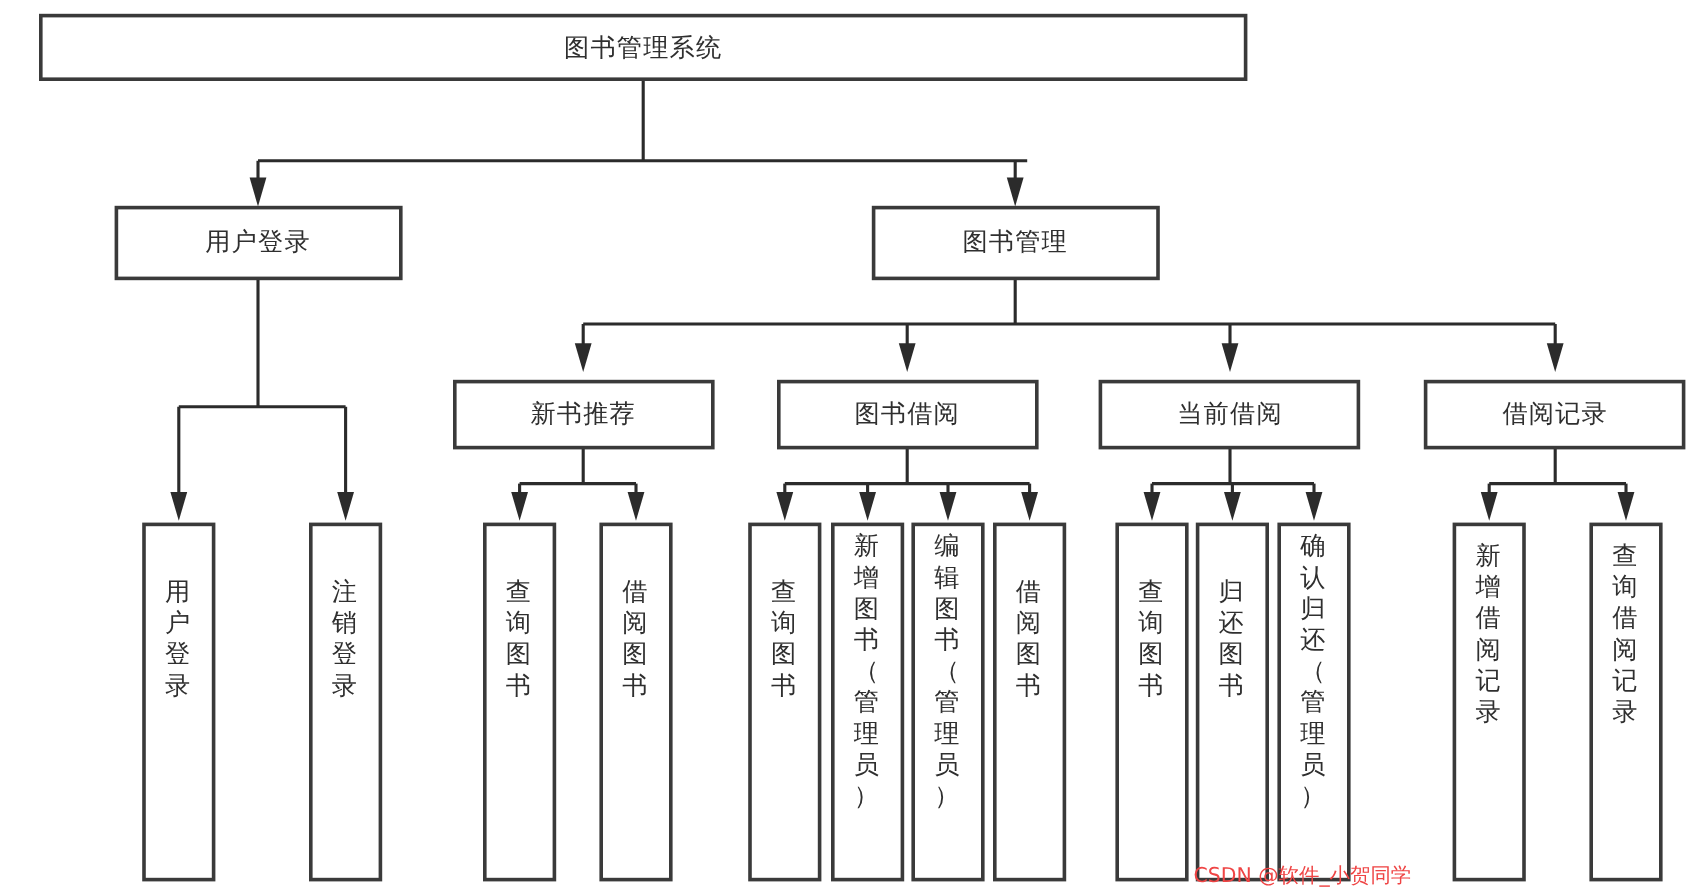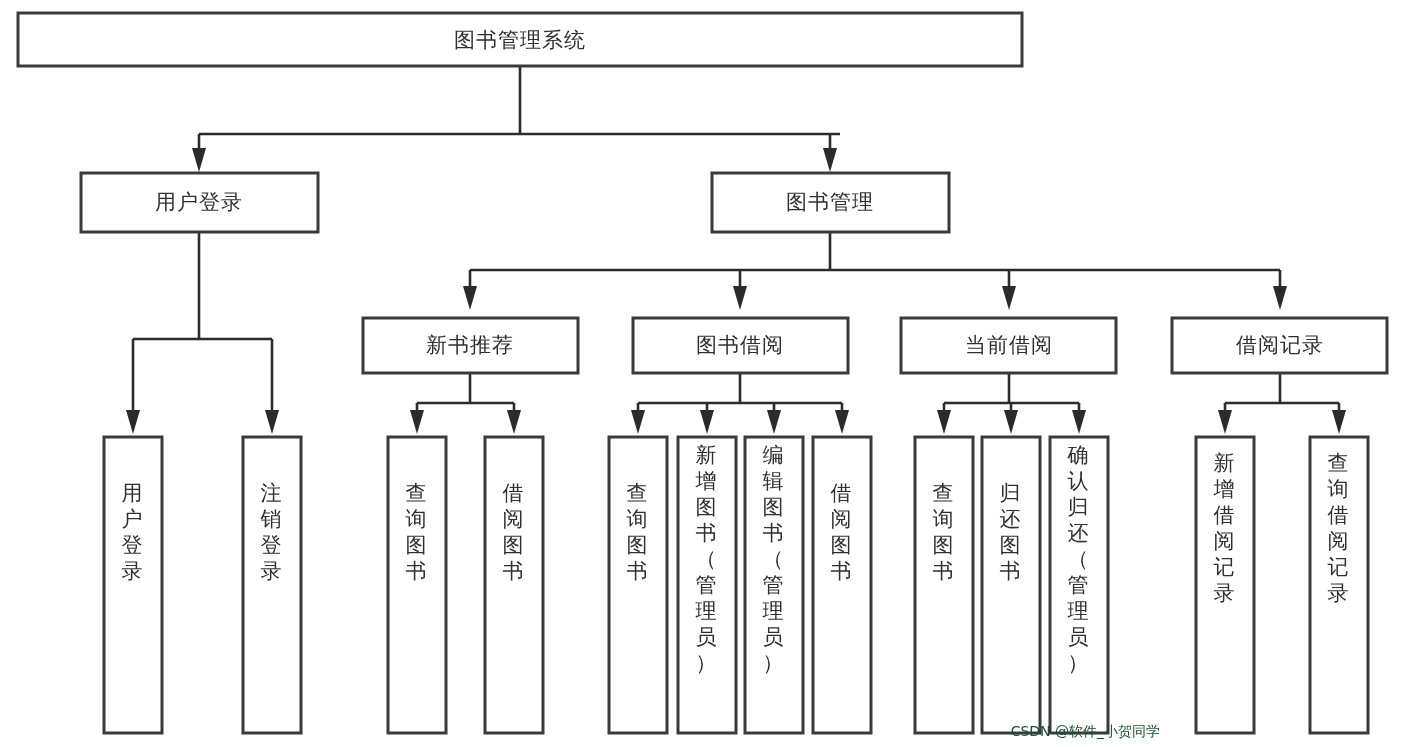--- a/index.html
+++ b/index.html
@@ -9,21 +9,21 @@
   }
   body {
     width: 1405px;
     height: 747px;
     font-family: "DejaVu Sans", "Liberation Sans", sans-serif;
     overflow: hidden;
     position: relative;
   }
   #diagram-root {
     position: absolute;
-    left: 0;
+    left: 16px;
     top: 0;
     width: 1174px;
     height: 747px;
   }
   svg.diagram {
     display: block;
     width: 1405px;
     height: 747px;
   }
   .node-box {
@@ -53,22 +53,22 @@
   }
   .arrow-head {
     fill: #2b2b2b;
     stroke: none;
   }
   .watermark {
     position: absolute;
     right: 14px;
     bottom: 6px;
     font-family: "DejaVu Sans", "Liberation Sans", sans-serif;
-    font-size: 14px;
-    color: #14532d;
+    font-size: 17px;
+    color: #ef4444;
     white-space: nowrap;
     pointer-events: none;
   }
 </style>
 </head>
 <body>
 
 <div id="diagram-root">
   <svg class="diagram" viewBox="0 0 1405 747" xmlns="http://www.w3.org/2000/svg">
     <defs>

